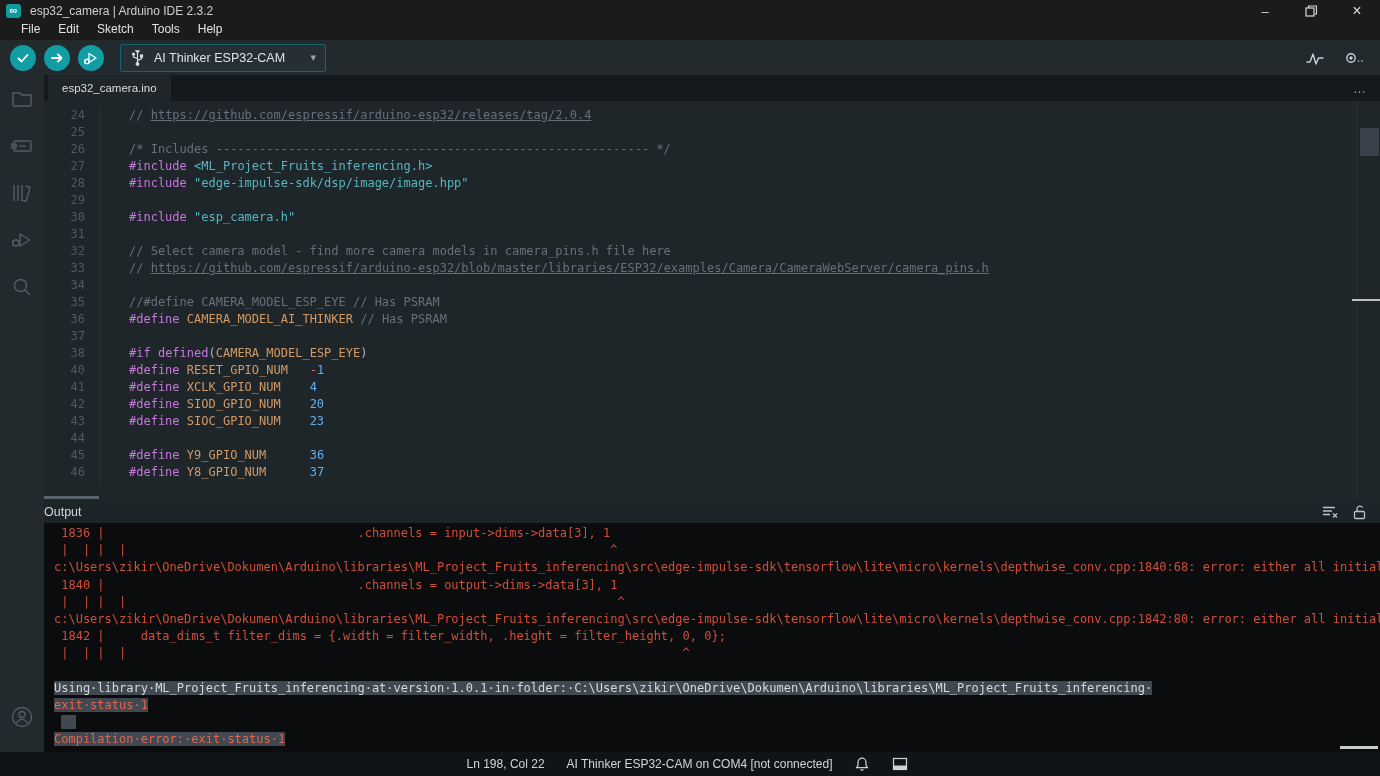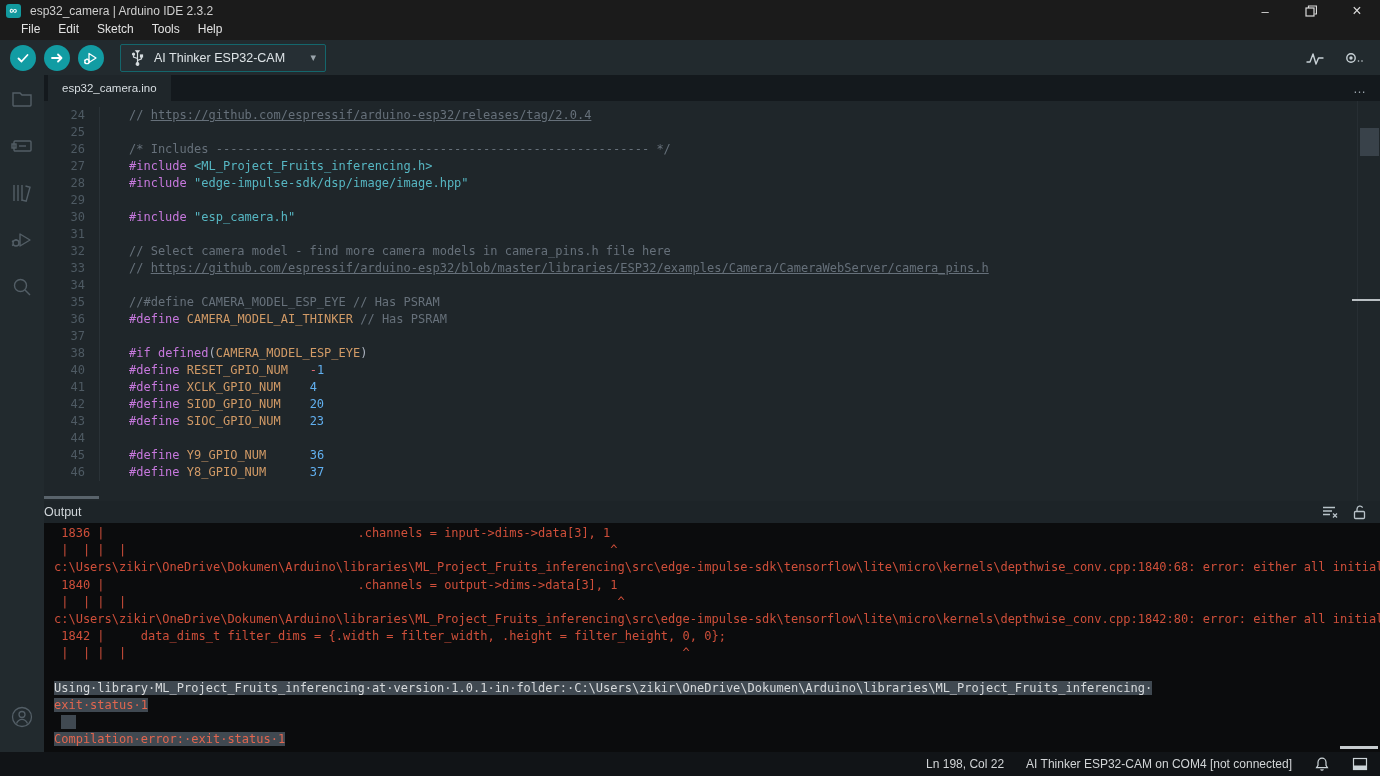--- a/index.html
+++ b/index.html
@@ -77,22 +77,22 @@
   .orow{height:17.2px;white-space:pre;font-family:"DejaVu Sans Mono",monospace;
         font-size:12px;line-height:17.2px;}
   .o-err{color:#cf4f3a}
   .o-sel-w{color:#d6d9db;background:#404951}
   .o-sel-r{color:#e2664f;background:#404951}
   .o-gap{color:transparent}
   .outhscroll{position:absolute;right:2px;bottom:3px;width:38px;height:3px;background:#c7cccf;}
 
   
   .statusbar{position:absolute;left:0;bottom:0;right:0;height:24px;background:#111417;
-             display:flex;align-items:center;justify-content:flex-end;gap:22px;
-             padding-right:12px;font-size:12px;color:#d2d5d7;}
+             display:flex;align-items:center;justify-content:center;gap:22px;
+             padding-right:5px;font-size:12px;color:#d2d5d7;}
   .statusbar .sicon{display:flex;align-items:center;}
 
   svg{display:block;}
 </style>
 </head>
 <body>
 
 <div id="app">
 
   <div class="titlebar">

